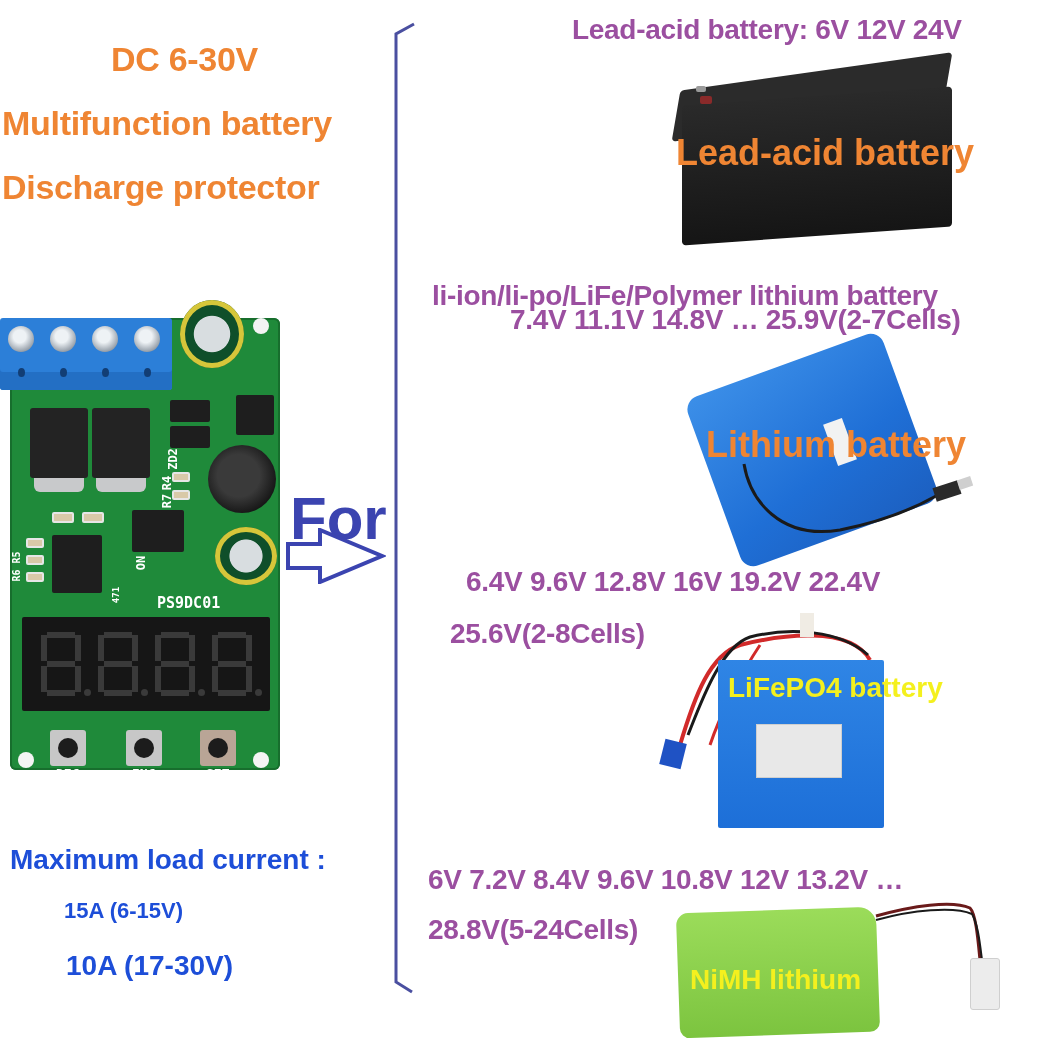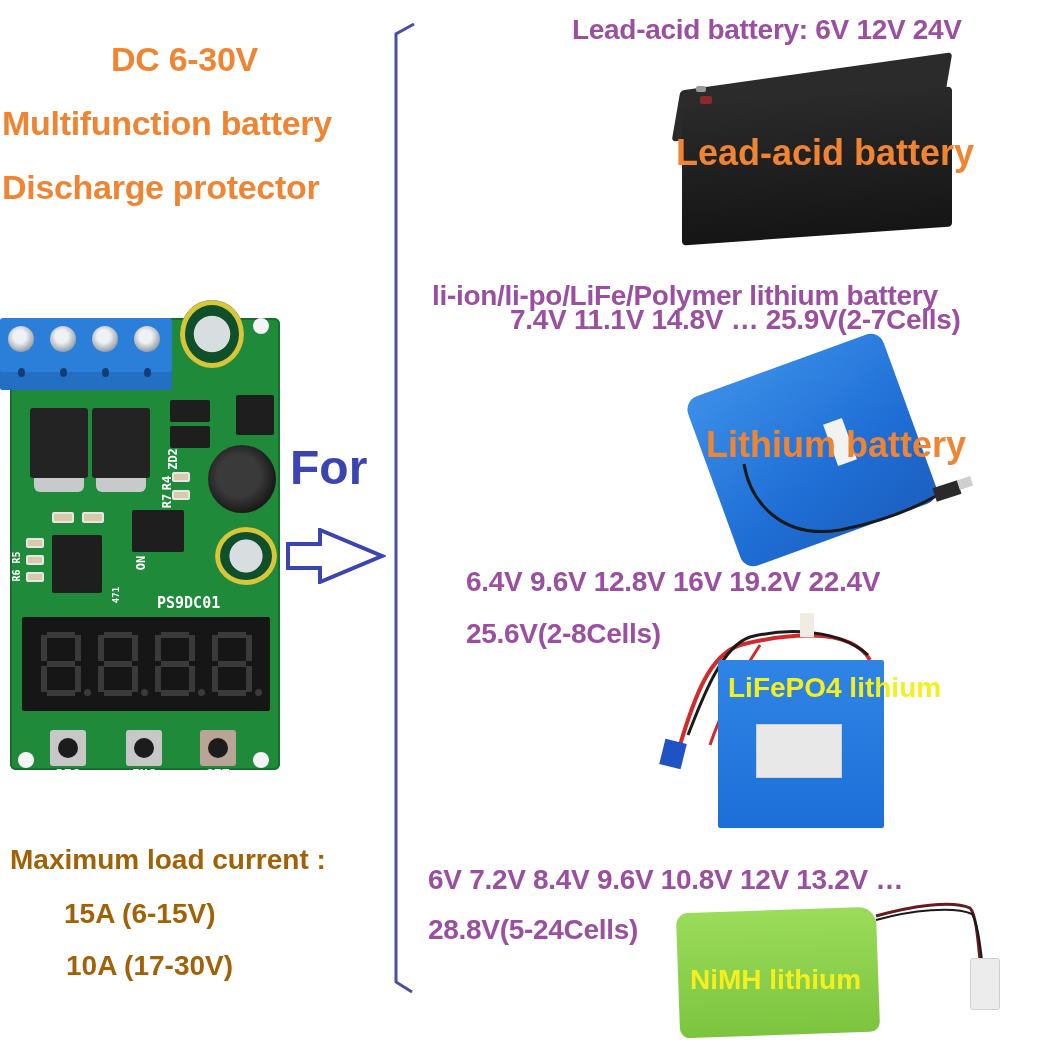--- a/index.html
+++ b/index.html
@@ -1,21 +1,21 @@
 <!DOCTYPE html>
 <html><head>
 <meta charset="utf-8">
 <style>
   * { box-sizing: border-box; margin: 0; padding: 0; }
   html, body { width: 1050px; height: 1050px; background: #ffffff; overflow: hidden; }
   body { position: relative; font-family: "Liberation Sans", "DejaVu Sans", sans-serif; font-weight: bold; }
   .abs { position: absolute; }
   .orange { color: #ef8533; }
   .purple { color: #9b4fa0; }
-  .red { color: #a16207; }
+  .red { color: #1d4ed8; }
   .yellow { color: #f4f01e; }
 
   
   .title-line { position: absolute; font-size: 34px; white-space: nowrap; letter-spacing: -0.3px; }
 
   
   .pcb { position: absolute; left: 10px; top: 318px; width: 270px; height: 452px; background: #1f8a3a; border-radius: 6px; box-shadow: inset 0 0 0 2px #176e2d; }
   .terminal { position: absolute; left: 0px; top: 318px; width: 172px; height: 72px; background: #2c7fd8; border-radius: 3px; box-shadow: inset 0 -18px 0 #236fc4; }
   .screw { position: absolute; width: 26px; height: 26px; border-radius: 50%; background: radial-gradient(circle at 45% 40%, #eef2f5 0 30%, #9aa3ad 70%, #5c6570 100%); top: 8px; }
   .term-hole { position: absolute; width: 7px; height: 9px; background: #123e75; border-radius: 50%; top: 50px; }
@@ -30,21 +30,21 @@
   .digit { position: relative; width: 44px; height: 64px; }
   .seg { position: absolute; background: #3a3a3a; }
   .seg.h { width: 28px; height: 6px; left: 8px; }
   .seg.v { width: 6px; height: 26px; }
   .dp { position: absolute; width: 7px; height: 7px; border-radius: 50%; background: #3a3a3a; right: -8px; bottom: 0; }
   .btn { position: absolute; width: 36px; height: 36px; background: #c7c7c7; border-radius: 3px; }
   .btn::after { content: ""; position: absolute; left: 8px; top: 8px; width: 20px; height: 20px; border-radius: 50%; background: #1c1c1c; }
   .silk { position: absolute; color: #ffffff; font-family: "DejaVu Sans Mono", monospace; font-weight: bold; font-size: 12px; }
 
   
-  .for-label { position: absolute; left: 290px; top: 440px; font-size: 48px; color: #3b44b0; }
+  .for-label { position: absolute; left: 290px; top: 484px; font-size: 60px; color: #3b44b0; }
 
   
   .rlabel { position: absolute; font-size: 28px; white-space: nowrap; letter-spacing: -0.3px; }
 
   
   .lead-body { position: absolute; left: 682px; top: 96px; width: 270px; height: 140px; background: linear-gradient(180deg, #2a2a2a 0%, #151515 100%); transform: skewY(-4deg); border-radius: 4px; }
   .lead-lid { position: absolute; left: 676px; top: 72px; width: 272px; height: 50px; background: #2b2b2b; transform: skewY(-8deg) skewX(-10deg); border-radius: 4px; }
   .lithium { position: absolute; left: 708px; top: 360px; width: 208px; height: 180px; background: linear-gradient(160deg, #3c8fe8 0%, #1f6fd6 60%, #1c5fc0 100%); transform: rotate(-20deg); border-radius: 14px; }
   .lifepo { position: absolute; left: 718px; top: 660px; width: 166px; height: 168px; background: linear-gradient(180deg, #2f85e5 0%, #1d6fd8 100%); border-radius: 2px; }
   .lifepo-label { position: absolute; left: 756px; top: 724px; width: 86px; height: 54px; background: #e8e8e8; border: 1px solid #cfcfcf; }
@@ -151,21 +151,21 @@
   <div class="silk" style="left:132px; top:766px; font-size:13px;">INC</div>
   <div class="silk" style="left:206px; top:766px; font-size:13px;">SET</div>
 </div>
 
 <div class="for-label">For</div>
 <svg class="abs" style="left:286px; top:528px;" width="100" height="56" viewBox="0 0 100 56">
   <polygon points="2,16 34,16 34,2 96,28 34,54 34,40 2,40" fill="#ffffff" stroke="#3b44b0" stroke-width="4" stroke-linejoin="miter"></polygon>
 </svg>
 
 <div class="abs red" style="left:10px; top:844px; font-size:28px; white-space:nowrap;">Maximum load current :</div>
-<div class="abs red" style="left:64px; top:898px; font-size:28px; white-space:nowrap;">15A (6-15V)</div>
+<div class="abs red" style="left:64px; top:898px; font-size:22px; white-space:nowrap;">15A (6-15V)</div>
 <div class="abs red" style="left:66px; top:950px; font-size:28px; white-space:nowrap;">10A (17-30V)</div>
 
 <svg class="abs" style="left:388px; top:20px;" width="30" height="980" viewBox="0 0 30 980">
   <polyline points="26,4 8,14 8,962 24,972" fill="none" stroke="#4a4fa0" stroke-width="3"></polyline>
 </svg>
 
 <div class="rlabel purple" style="left:572px; top:14px;">Lead-acid battery: 6V 12V 24V</div>
 <div>
   <div class="lead-lid"></div>
   <div class="lead-body"></div>
@@ -181,33 +181,33 @@
   <div class="abs" style="left:830px; top:420px; width:20px; height:44px; background:#f2f2f2; transform:rotate(-20deg);"></div>
   <svg class="abs" style="left:740px; top:460px;" width="240" height="90" viewBox="0 0 240 90">
     <path d="M4,4 C10,40 40,80 100,70 C150,60 180,45 196,36" fill="none" stroke="#1a1a1a" stroke-width="3"></path>
     <rect x="194" y="24" width="26" height="14" fill="#2a2a2a" transform="rotate(-18 207 31)"></rect>
     <rect x="218" y="18" width="14" height="10" fill="#cfcfcf" transform="rotate(-18 225 23)"></rect>
   </svg>
 </div>
 <div class="abs orange" style="left:706px; top:424px; font-size:36px; white-space:nowrap;">Lithium battery</div>
 
 <div class="rlabel purple" style="left:466px; top:566px;">6.4V 9.6V 12.8V 16V 19.2V 22.4V</div>
-<div class="rlabel purple" style="left:466px; top:618px;">25.6V(2-8Cells)</div>
+<div class="rlabel purple" style="left:450px; top:618px;">25.6V(2-8Cells)</div>
 <div>
   <svg class="abs" style="left:650px; top:605px;" width="230" height="180" viewBox="0 0 230 180">
     <path d="M220,55 C200,20 130,30 90,40 C60,50 45,90 30,140" fill="none" stroke="#d12a2a" stroke-width="4"></path>
     <path d="M218,50 C190,25 140,22 100,32 C70,42 50,100 38,130" fill="none" stroke="#1a1a1a" stroke-width="3"></path>
     <path d="M110,40 C90,70 70,110 60,140" fill="none" stroke="#d12a2a" stroke-width="3"></path>
     <rect x="12" y="136" width="22" height="26" fill="#1f52c4" transform="rotate(14 23 149)"></rect>
     <rect x="150" y="8" width="14" height="24" fill="#f0ece4"></rect>
   </svg>
   <div class="lifepo"></div>
   <div class="lifepo-label"></div>
 </div>
-<div class="abs yellow" style="left:728px; top:672px; font-size:28px; white-space:nowrap;">LiFePO4 lithium</div>
+<div class="abs yellow" style="left:728px; top:672px; font-size:28px; white-space:nowrap;">LiFePO4 battery</div>
 
 <div class="rlabel purple" style="left:428px; top:864px;">6V 7.2V 8.4V 9.6V 10.8V 12V 13.2V  …</div>
 <div class="rlabel purple" style="left:428px; top:914px;">28.8V(5-24Cells)</div>
 <div>
   <div class="nimh"></div>
   <svg class="abs" style="left:872px; top:900px;" width="120" height="70" viewBox="0 0 120 70">
     <path d="M4,16 C40,6 80,0 98,8 C104,14 106,40 108,60" fill="none" stroke="#6a1a1a" stroke-width="3"></path>
     <path d="M4,20 C40,10 82,6 100,14 C106,24 108,44 110,60" fill="none" stroke="#1a1a1a" stroke-width="2"></path>
   </svg>
   <div class="nimh-plug"></div>

